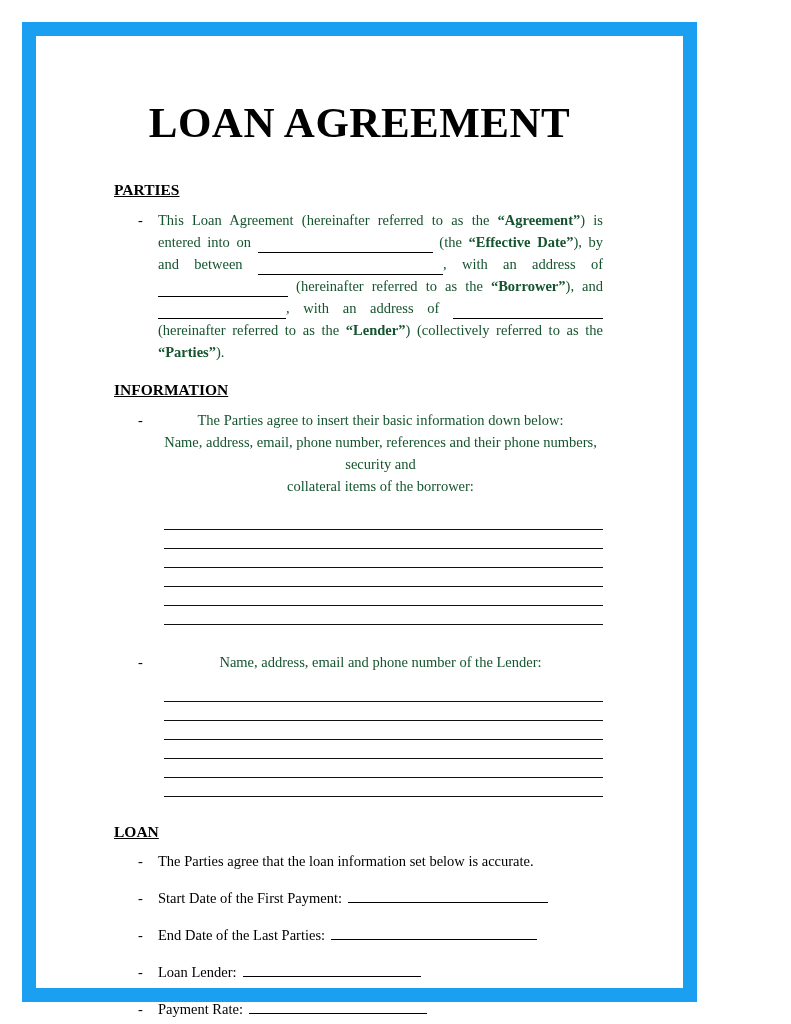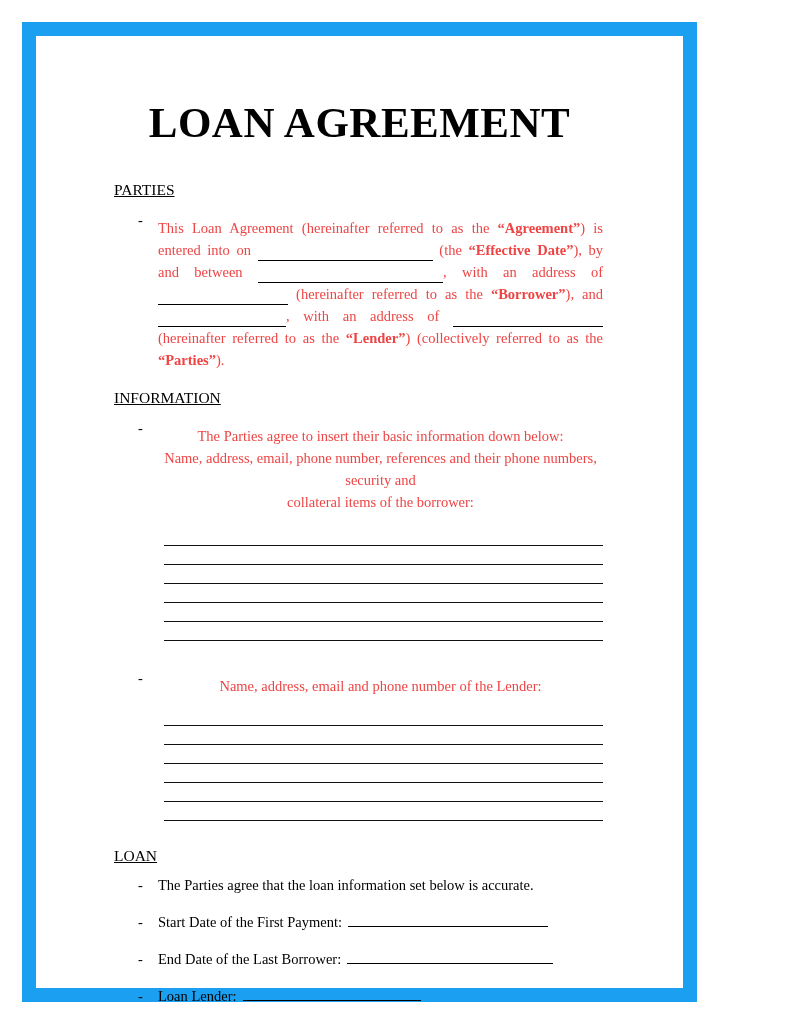--- a/index.html
+++ b/index.html
@@ -37,21 +37,21 @@
     text-align: center;
     font-family: "Liberation Serif", serif;
     font-weight: bold;
     font-size: 43px;
     letter-spacing: 0.5px;
     margin: 0 0 34px 0;
     color: #000000;
   }
   .section-heading {
     font-family: "Liberation Serif", serif;
-    font-weight: normal;
+    font-weight: bold;
     font-size: 15.5px;
     text-decoration: underline;
     color: #000;
     margin: 0 0 10px 22px;
   }
   .section-block { margin-bottom: 18px; }
   .bullet-row {
     display: flex;
     align-items: flex-start;
     margin: 0 0 6px 0;
@@ -62,23 +62,22 @@
     width: 20px;
     flex: 0 0 20px;
     font-size: 14.5px;
     line-height: 1.52;
     color: #000;
   }
   .bullet-text {
     flex: 1;
     font-size: 14.5px;
     line-height: 1.52;
-    color: #ef4444;
+    color: #14532d;
     text-align: justify;
-    margin-top: 8px;
   }
   .bullet-text.left { text-align: center; }
   b { font-weight: bold; }
   .ul {
     display: inline-block;
     border-bottom: 1px solid #000;
     height: 0.95em;
     vertical-align: bottom;
   }
   .w-big { width: 175px; }
@@ -174,21 +173,21 @@
             <div class="dash">-</div>
             <span class="loan-label">The Parties agree that the loan information set below is accurate.</span>
           </div>
           <div class="loan-item">
             <div class="dash">-</div>
             <span class="loan-label">Start Date of the First Payment:</span>
             <span class="loan-underline" style="width: 200px; margin-left: 6px;"></span>
           </div>
           <div class="loan-item">
             <div class="dash">-</div>
-            <span class="loan-label">End Date of the Last Borrower:</span>
+            <span class="loan-label">End Date of the Last Parties:</span>
             <span class="loan-underline" style="width: 206px; margin-left: 6px;"></span>
           </div>
           <div class="loan-item">
             <div class="dash">-</div>
             <span class="loan-label">Loan Lender:</span>
             <span class="loan-underline" style="width: 178px; margin-left: 6px;"></span>
           </div>
           <div class="loan-item">
             <div class="dash">-</div>
             <span class="loan-label">Payment Rate:</span>

